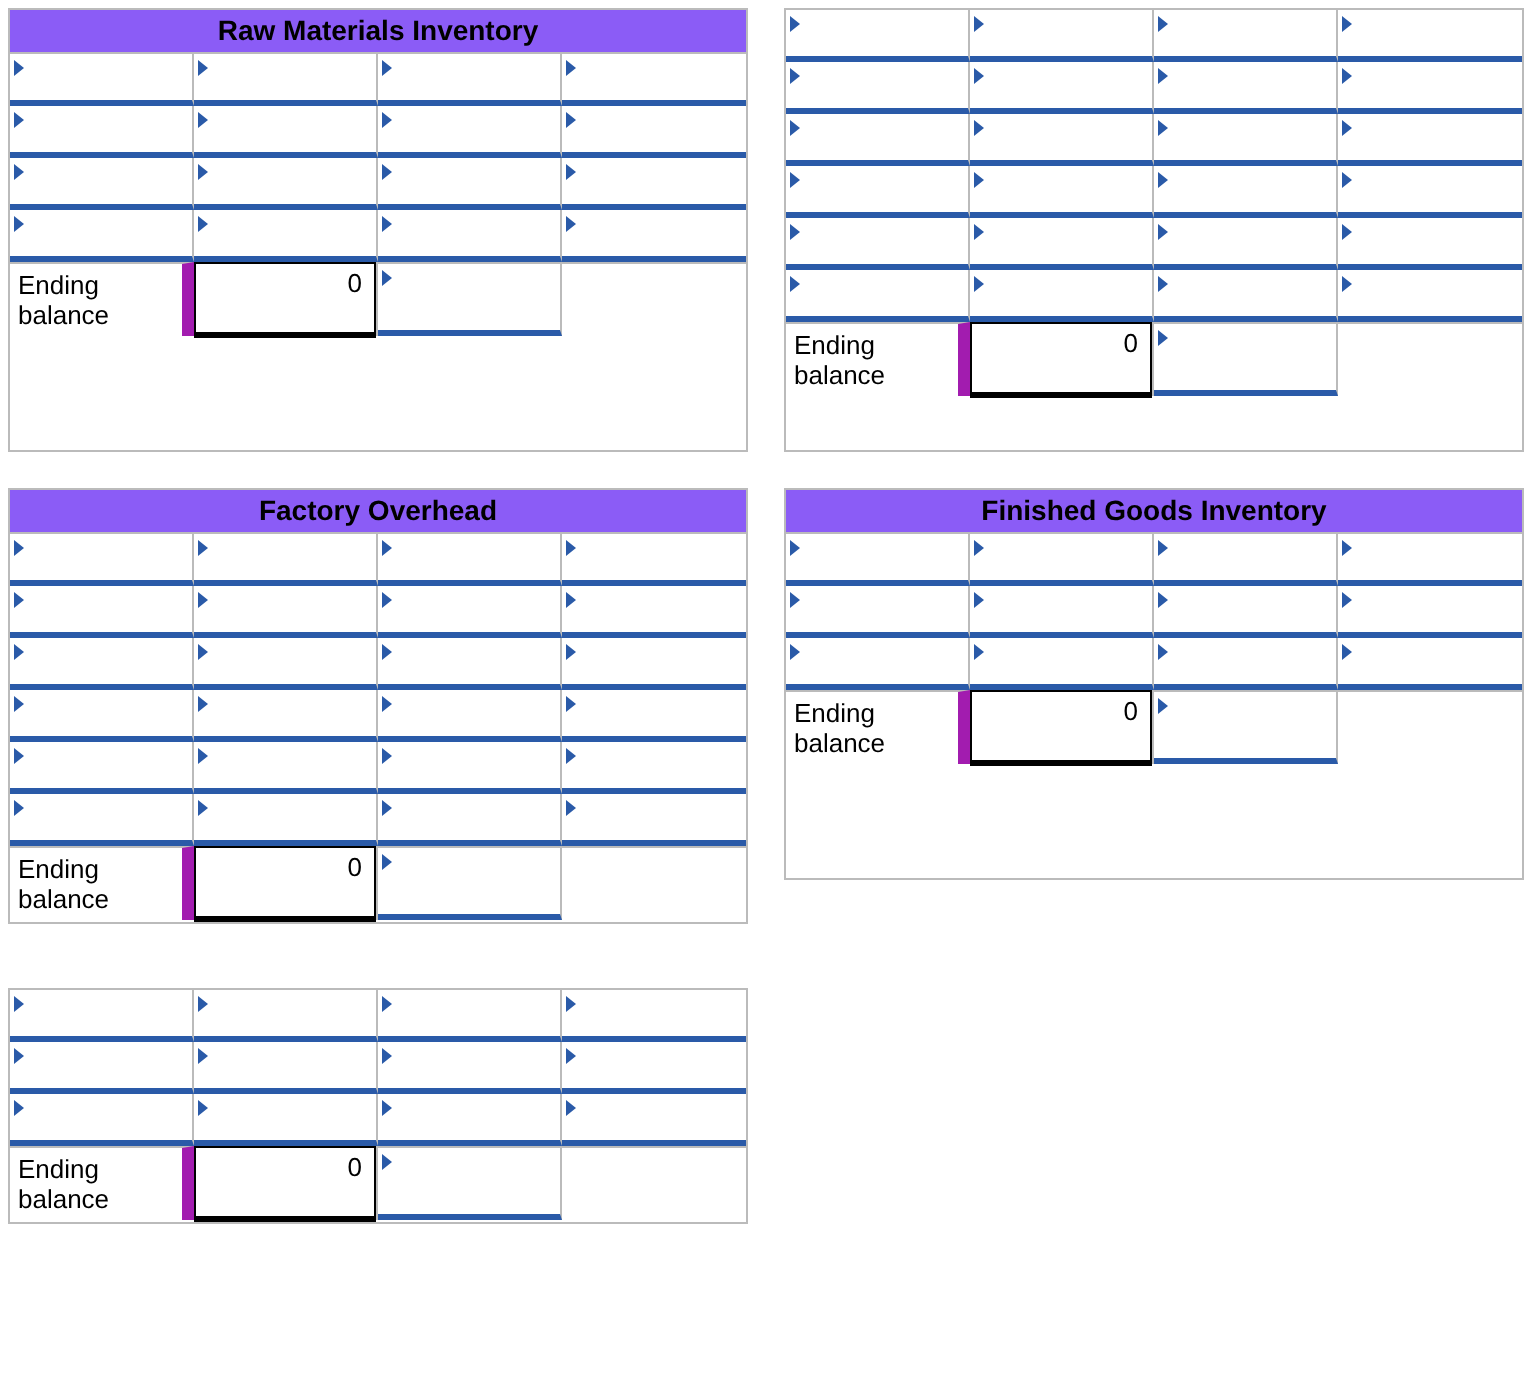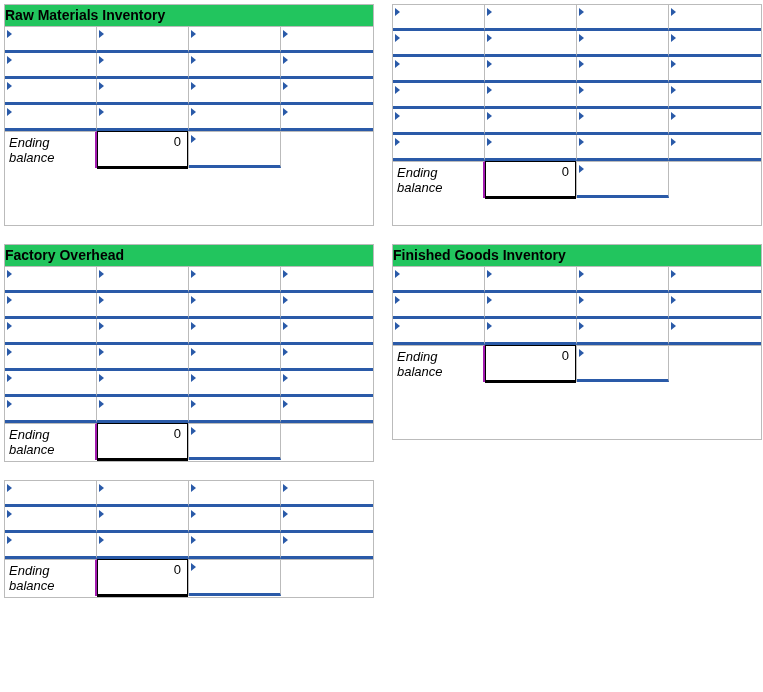--- a/index.html
+++ b/index.html
@@ -16,21 +16,22 @@
     display: grid;
     grid-template-columns: 370px 370px;
     column-gap: 18px;
     row-gap: 18px;
   }
   .acct {
     border: 1px solid #bbb;
     background: #fff;
   }
   .acct-header {
-    background: #22c55e;
+    background: #8b5cf6;
+    text-align: center;
     font-weight: bold;
     font-size: 14px;
     padding: 2px 0 3px 0;
     border-bottom: 1px solid #bbb;
   }
   .row {
     display: grid;
     grid-template-columns: 1fr 1fr 1fr 1fr;
     height: 26px;
   }
@@ -56,24 +57,23 @@
     border-bottom: 4px solid transparent;
   }
   
   .end-row {
     display: grid;
     grid-template-columns: 1fr 1fr 1fr 1fr;
     height: 24px;
   }
   .end-label {
     padding: 3px 4px;
-    border-right: 2px solid #a21caf;
+    border-right: 6px solid #a21caf;
     border-top: 1px solid #bbb;
     font-size: 13px;
-    font-style: italic;
   }
   .end-val {
     border-right: 1px solid #bbb;
     padding: 0;
     position: relative;
   }
   .end-val .boxed {
     position: absolute;
     left: 0; right: 0; top: 0; bottom: 1px;
     border: 1px solid #000;
@@ -99,21 +99,21 @@
     border-top: 4px solid transparent;
     border-bottom: 4px solid transparent;
   }
   .end-blank {
     border-top: 1px solid #bbb;
   }
   .filler {
     height: 14px;
   }
   
-  .left-stack { display: flex; flex-direction: column; gap: 18px; }
+  .left-stack { display: flex; flex-direction: column; gap: 32px; }
 </style>
 </head>
 <body>
 
 <div class="layout">
 
   <div class="acct">
     <div class="acct-header">Raw Materials Inventory</div>
     <div class="row">
         <div class="cell dd"></div>

